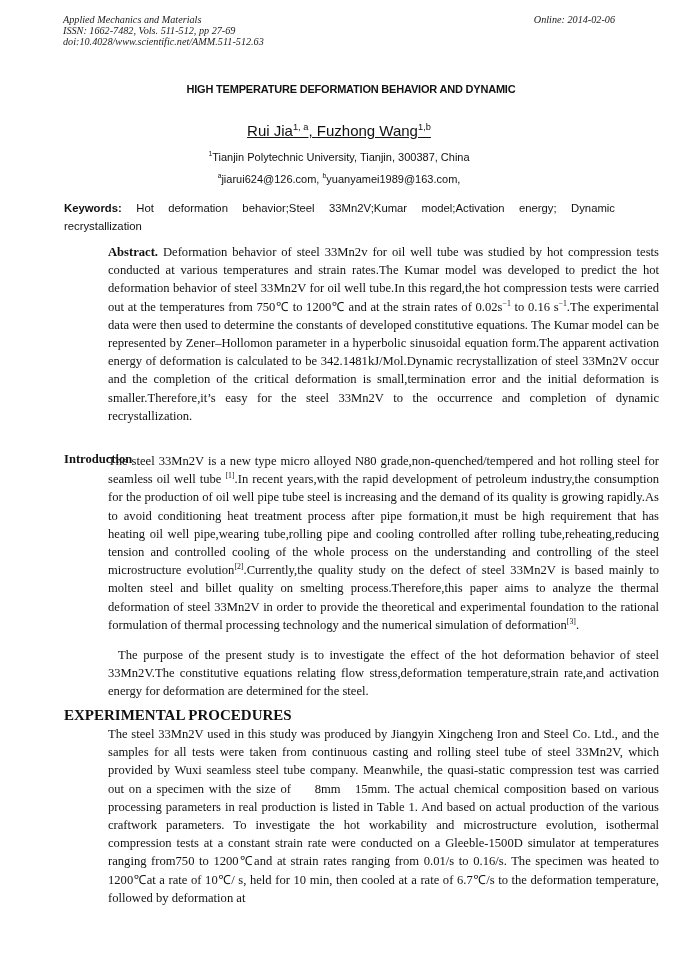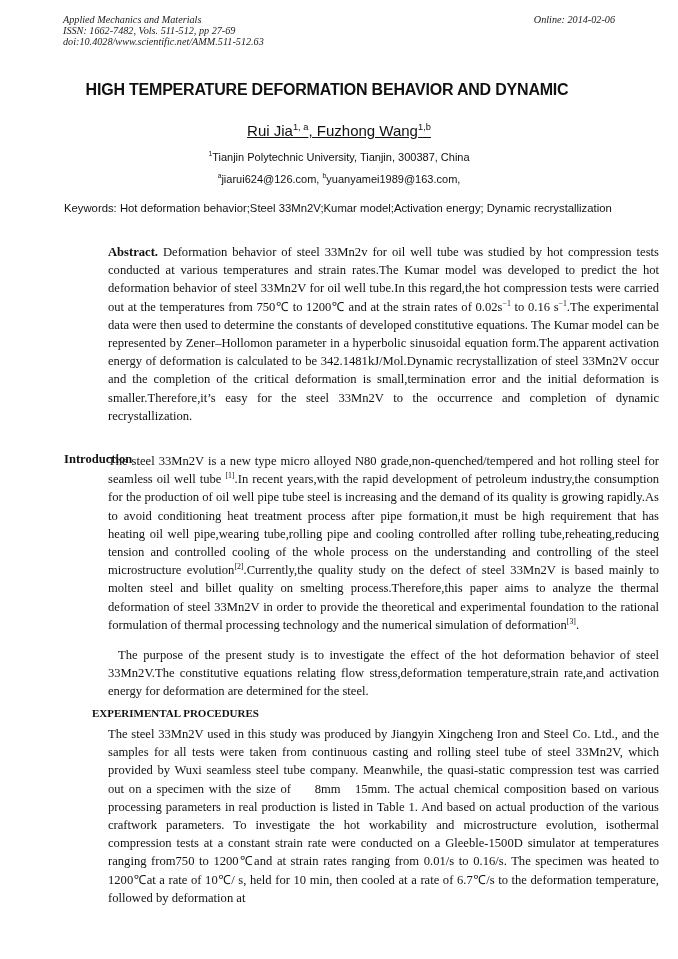--- a/index.html
+++ b/index.html
@@ -1,34 +1,34 @@
 <!DOCTYPE html>
 <html><head>
 <meta charset="utf-8">
 <style>
   html, body { margin: 0; padding: 0; background: #ffffff; }
   body { width: 678px; height: 959px; position: relative; overflow: hidden; color: #111; }
   .page { position: absolute; left: 0; top: 0; width: 678px; height: 795px; }
   .header { position: absolute; left: 63px; top: 14px; width: 552px; font-family: "Liberation Serif", serif; font-style: italic; font-size: 10.2px; line-height: 11px; color: #222; }
   .header-left div { white-space: nowrap; }
   .header-right { position: absolute; right: 0; top: 0; }
-  .title { position: absolute; left: 28px; top: 80px; width: 598px; text-align: center; font-family: "Liberation Sans", sans-serif; font-weight: bold; font-size: 16px; line-height: 19px; letter-spacing: -0.2px; }
+  .title { position: absolute; left: 52px; top: 80px; width: 598px; text-align: center; font-family: "Liberation Sans", sans-serif; font-weight: bold; font-size: 11px; line-height: 19px; letter-spacing: -0.2px; }
   .authors { position: absolute; left: 40px; top: 122px; width: 598px; text-align: center; font-family: "Liberation Sans", sans-serif; font-size: 15px; line-height: 18px; text-decoration: underline; }
   .affil { position: absolute; left: 40px; top: 150px; width: 598px; text-align: center; font-family: "Liberation Sans", sans-serif; font-size: 11px; line-height: 14px; }
   .emails { position: absolute; left: 40px; top: 172px; width: 598px; text-align: center; font-family: "Liberation Sans", sans-serif; font-size: 11px; line-height: 14px; }
   sup { font-size: 0.62em; line-height: 0; vertical-align: super; }
   .keywords { position: absolute; left: 64px; top: 199px; width: 551px; font-family: "Liberation Sans", sans-serif; font-size: 11.3px; line-height: 18px; text-align: justify; }
-  .kw-label { font-weight: normal; }
+  .kw-label { font-weight: bold; }
   .body { position: absolute; left: 76px; width: 551px; font-family: "Liberation Serif", serif; font-size: 12.6px; line-height: 18.2px; text-align: justify; margin-left: 32px; }
   .abstract { top: 243px; }
   .lbl { font-weight: bold; }
   .h-intro { position: absolute; left: 64px; top: 428px; font-family: "Liberation Serif", serif; font-weight: bold; font-size: 12.6px; margin-top: 24px; }
   .intro1 { top: 452px; }
   .intro2 { top: 646px; text-indent: 10px; }
-  .h-exp { position: absolute; left: 64px; top: 707px; font-family: "Liberation Serif", serif; font-weight: bold; font-size: 11px; margin-left: 28px; }
+  .h-exp { position: absolute; left: 64px; top: 707px; font-family: "Liberation Serif", serif; font-weight: bold; font-size: 15px; }
   .exp1 { top: 725px; }
   .p { margin: 0; }
 </style>
 </head>
 <body>
 
 <div class="page">
 
   <div class="header">
     <div class="header-left">

